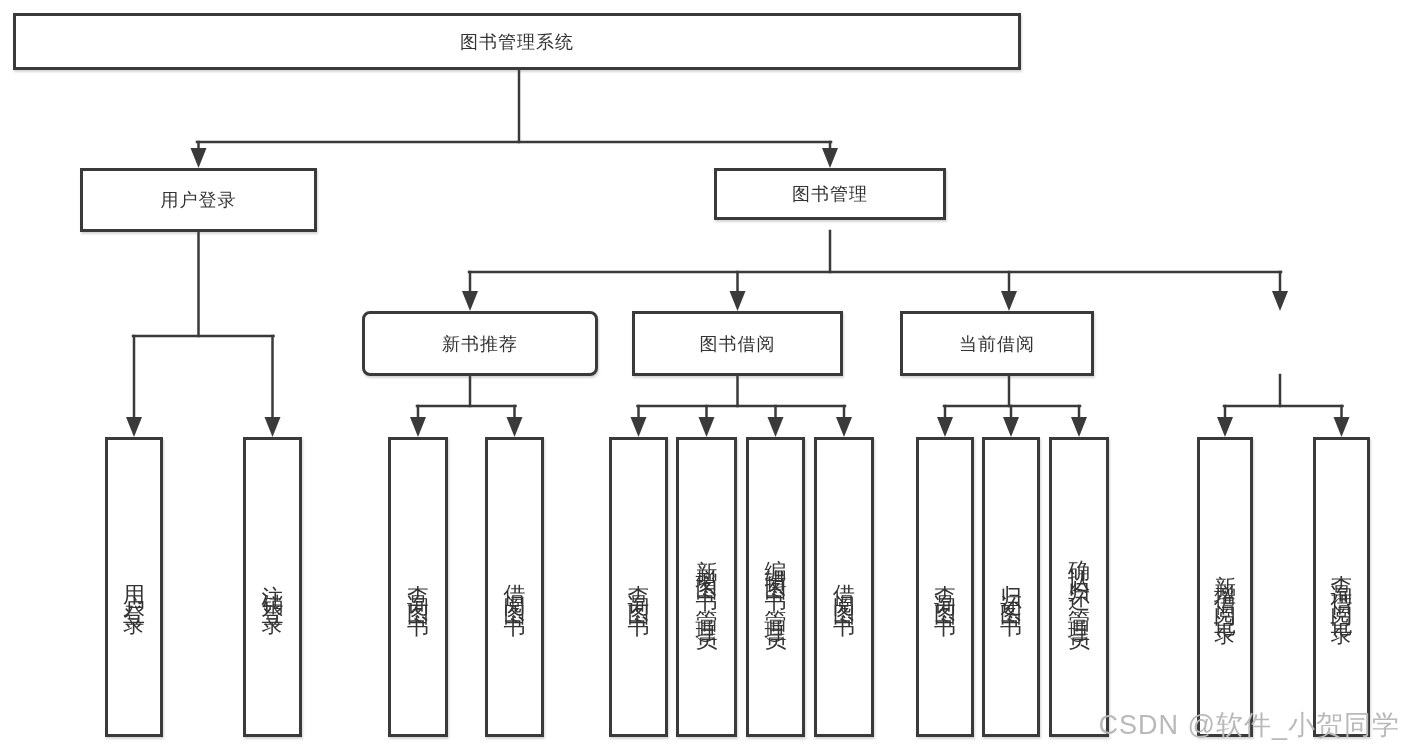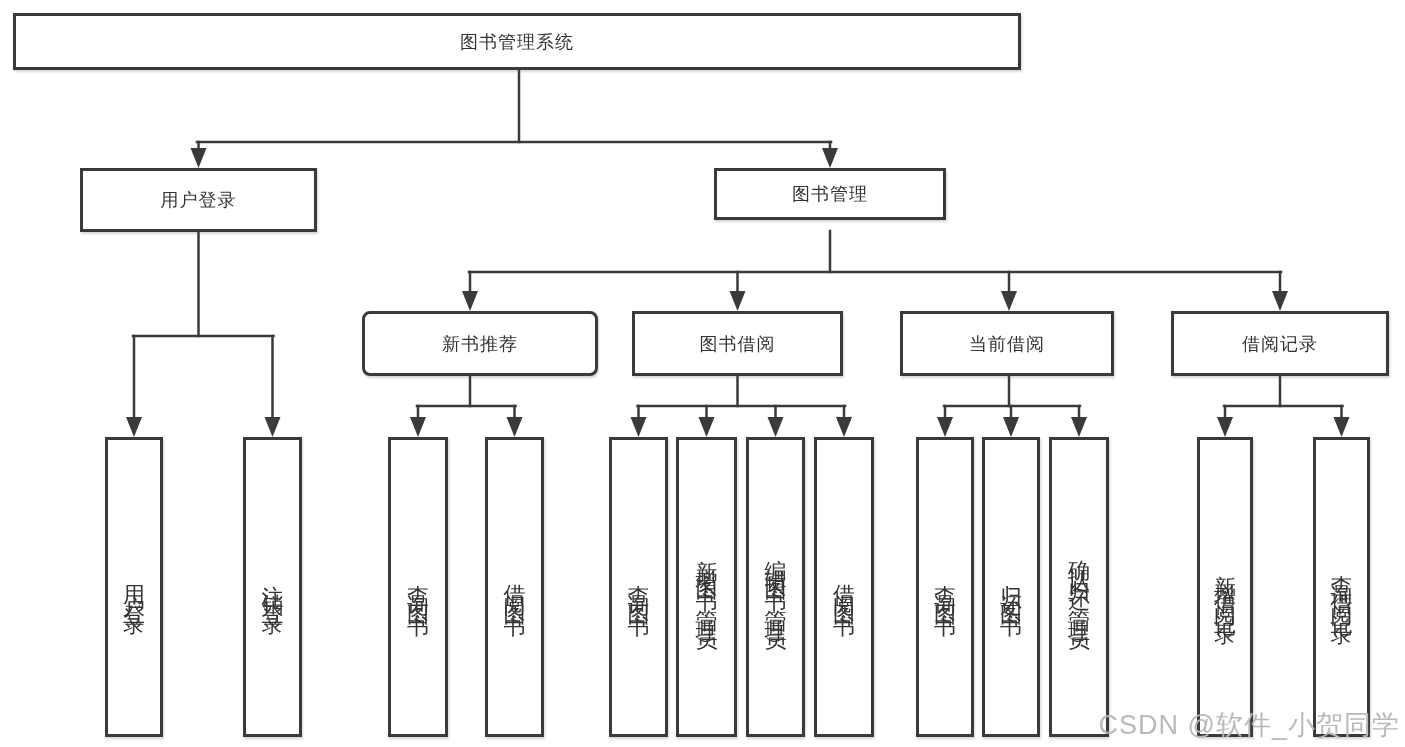--- a/index.html
+++ b/index.html
@@ -147,25 +147,22 @@
   <div class="node" style="left:714px; top:168px; width:232px; height:52px;">
     <span class="node-label">图书管理</span>
   </div>
 
   <div class="node" style="left:362px; top:311px; width:236px; height:65px;border-radius:8px;">
     <span class="node-label">新书推荐</span>
   </div>
   <div class="node" style="left:632px; top:311px; width:211px; height:65px;">
     <span class="node-label">图书借阅</span>
   </div>
-  <div class="node" style="left:900px; top:311px; width:214px; height:65px;">
+  <div class="node" style="left:900px; top:311px; width:194px; height:65px;">
     <span class="node-label">当前借阅</span>
-  </div>
-  <div class="node" style="left:1171px; top:311px; width:218px; height:65px;">
-    <span class="node-label">借阅记录</span>
   </div>
 
   <div class="node leaf" style="left:105px; top:437px; width:58px; height:300px;">
     <span class="leaf-label">用户登录</span>
   </div>
   <div class="node leaf" style="left:243px; top:437px; width:59px; height:300px;">
     <span class="leaf-label">注销登录</span>
   </div>
   <div class="node leaf" style="left:388px; top:437px; width:60px; height:300px;">
     <span class="leaf-label">查询图书</span>

